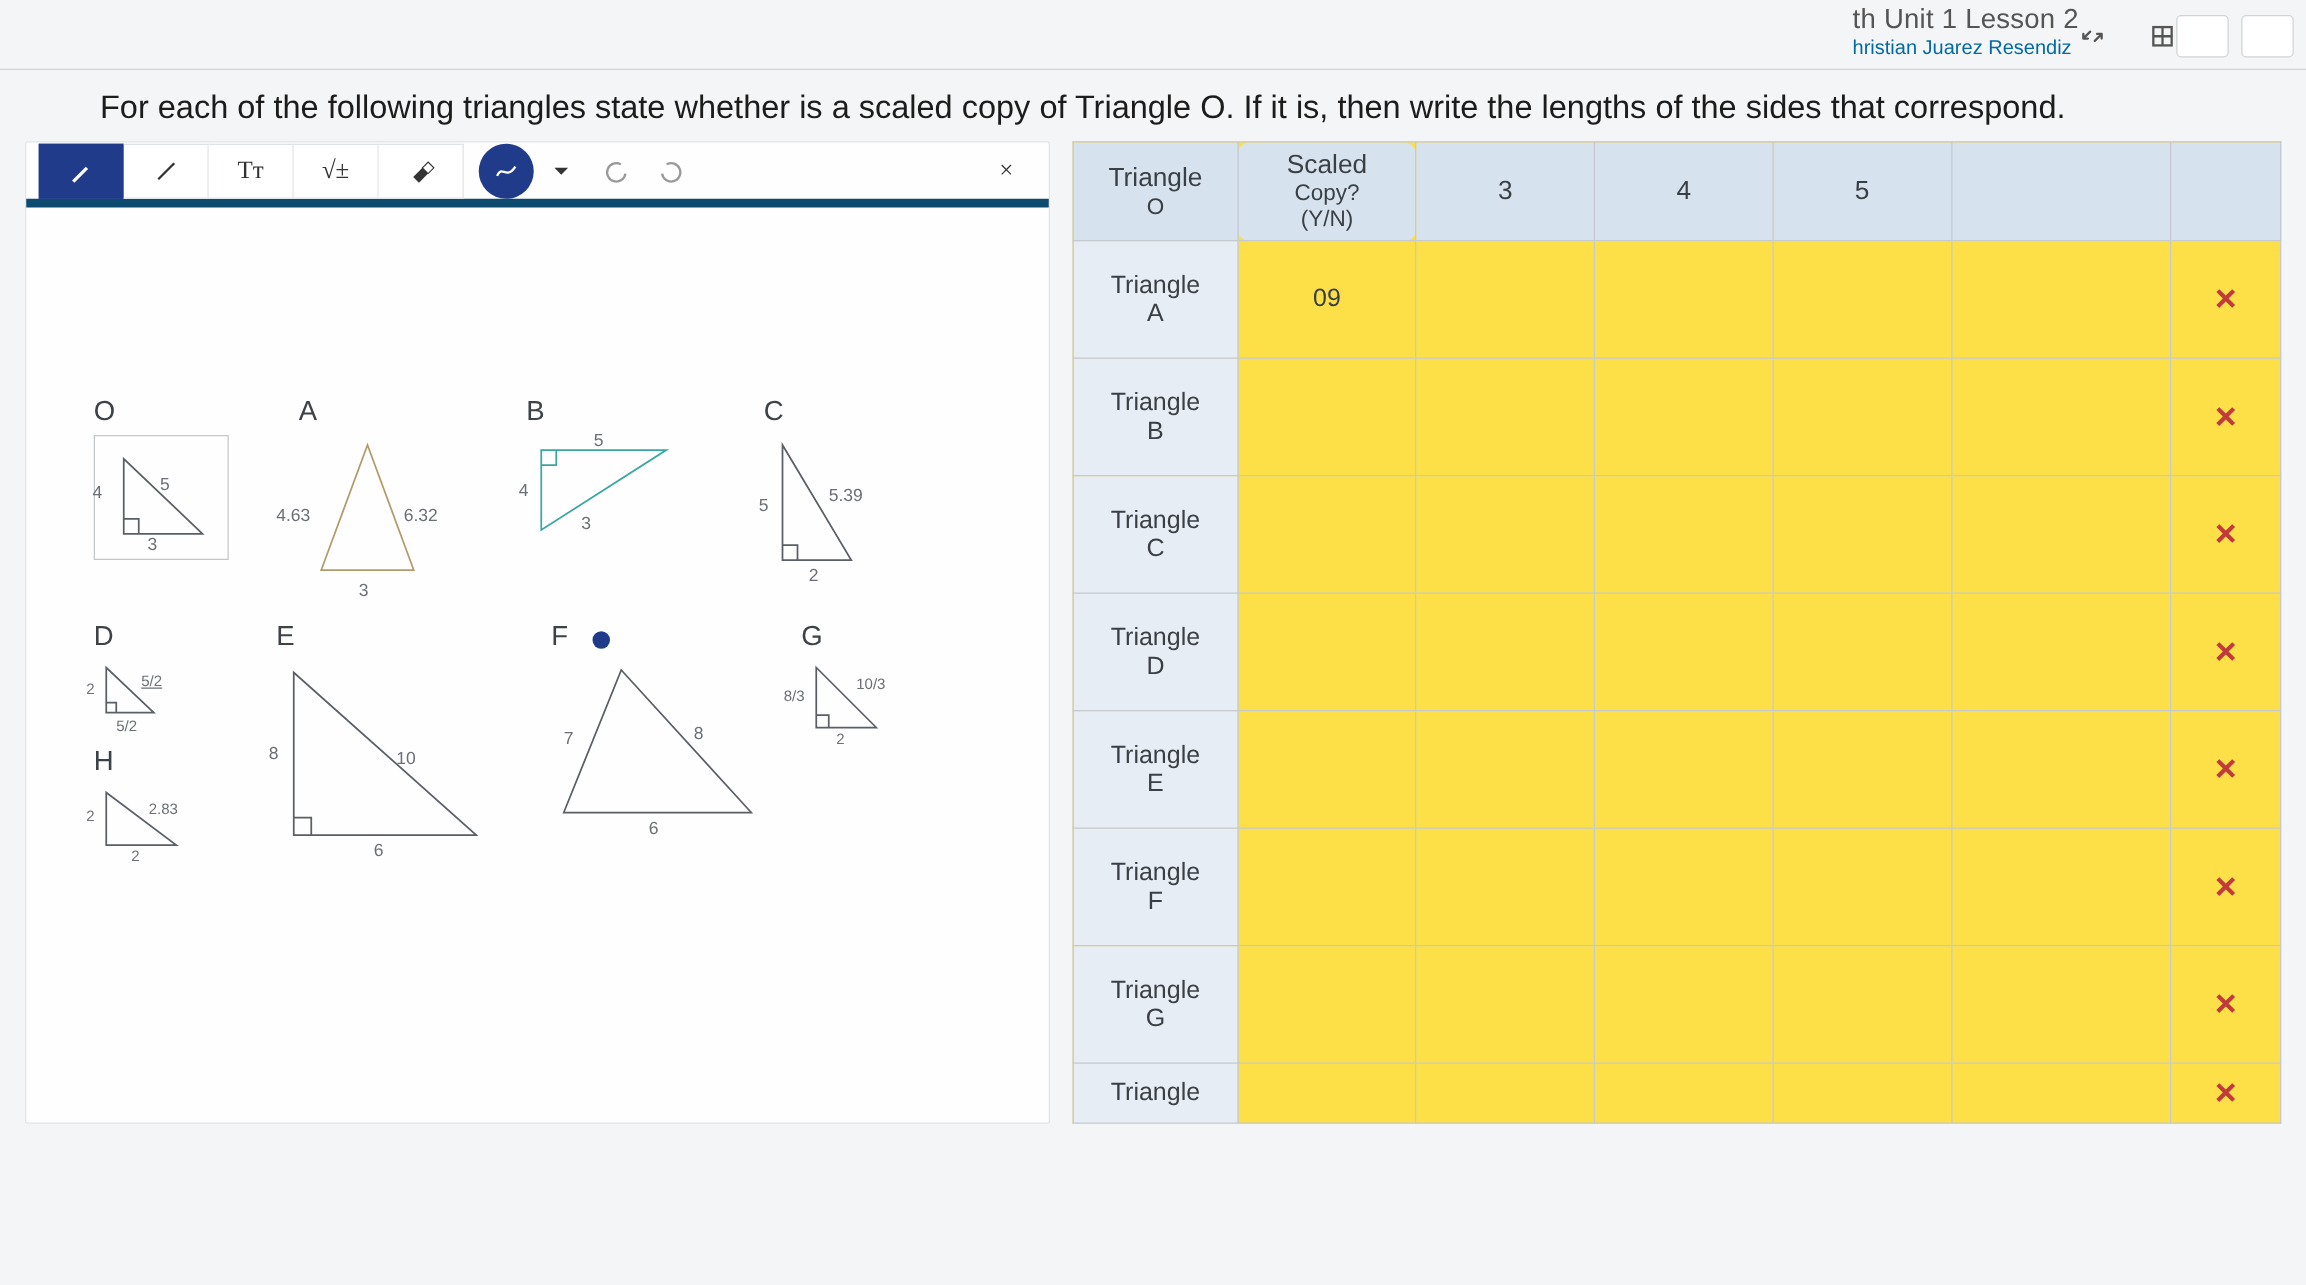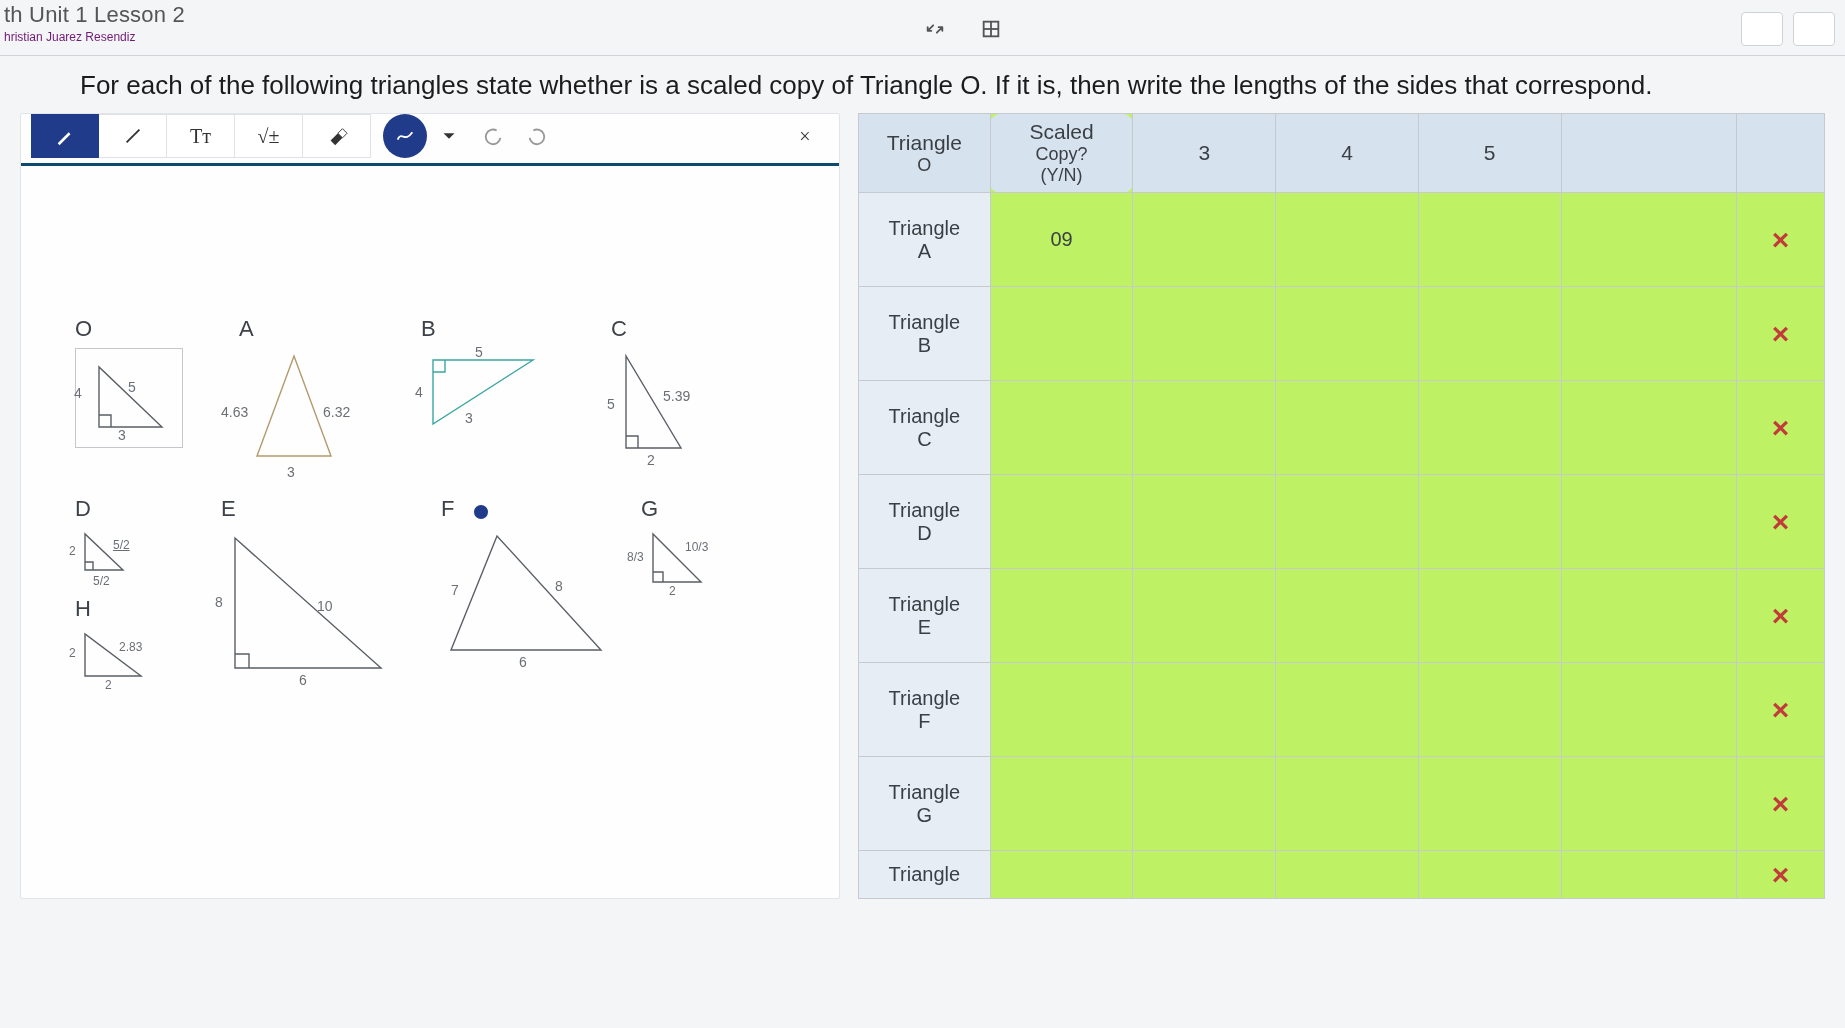--- a/index.html
+++ b/index.html
@@ -1,54 +1,54 @@
 <!DOCTYPE html>
 <html><head>
 <meta charset="utf-8">
 <style>
   * { box-sizing: border-box; margin: 0; padding: 0; }
   html, body { width: 1845px; height: 1028px; font-family: Arial, Helvetica, sans-serif; background:#f4f5f6; color:#222; overflow:hidden; }
   .page { width:100%; height:100%; position:relative; }
 
   
-  .topbar { height:56px; border-bottom:1px solid #d0d3d7; padding:2px 10px 0 4px; display:flex; align-items:flex-start; justify-content:space-between; }
+  .topbar { height:56px; border-bottom:1px solid #d0d3d7; padding:2px 10px 0 4px; display:flex; align-items:flex-start; justify-content:flex-end; }
   .tb-left { display:flex; flex-direction:column; }
   .lesson-title { font-size:22px; color:#555; font-weight:500; letter-spacing:.2px; }
-  .student-name { font-size:12px; color:#701a75; margin-top:2px; }
+  .student-name { font-size:16px; color:#0369a1; margin-top:2px; }
   .tb-center { align-self:center; display:flex; gap:34px; color:#555; }
   .tb-center .ic { width:22px; height:22px; display:flex; align-items:center; justify-content:center; }
   .tb-right { align-self:center; display:flex; gap:10px; }
   .tb-btn { width:42px; height:34px; border:1px solid #cfd3d8; border-radius:4px; background:#fff; }
 
   
   .question { padding:14px 40px 12px 80px; font-size:26px; color:#1c1c1c; }
 
   
   .content { display:flex; gap:18px; padding:0 20px 0 20px; }
 
   
   .workspace { width:820px; background:#fefefe; border:1px solid #e2e4e8; border-radius:2px; padding:0; position:relative; }
 
-  .toolbar { height:52px; border-bottom:3px solid #0c4a6e; display:flex; padding-left:10px; gap:0; }
+  .toolbar { height:52px; border-bottom:7px solid #0c4a6e; display:flex; align-items:center; padding-left:10px; gap:0; }
   .tool { width:68px; height:44px; display:flex; align-items:center; justify-content:center; border:1px solid #dfe2e6; background:#fff; color:#333; font-family:Georgia, 'Times New Roman', serif; font-size:20px; }
   .tool + .tool { border-left:none; }
   .tool.active { background:#1f3b8a; color:#fff; border-color:#1f3b8a; }
   .tool.round { border-radius:50%; width:44px; height:44px; margin-left:12px; background:#1f3b8a; color:#fff; border:none; }
   .tool.flat { border:none; background:transparent; width:44px; }
   .tool svg { width:22px; height:22px; }
 
   .canvas { position:relative; height:560px; }
   .tri-group { position:absolute; }
   .tri-label { font-size:22px; color:#3d4248; margin-bottom:6px; }
   .tri-box { border:1px solid #c3c6cb; padding:6px 8px; display:inline-block; }
   .side-lbl { font-size:14px; color:#6b6f75; position:absolute; }
   .side-lbl.sm { font-size:12px; }
 
   
-  .ans-table { flex:1; border-collapse:collapse; background:#bef264; }
+  .ans-table { flex:1; border-collapse:collapse; background:#fde047; }
   .ans-table th, .ans-table td { border:1px solid #c6cacf; text-align:center; vertical-align:middle; }
   .ans-table th { background:#d7e2ef; font-weight:400; color:#3a3f44; font-size:21px; padding:6px 10px; }
   .ans-table th .sub { display:block; font-size:18px; }
   .ans-table td { font-size:20px; color:#3a3f44; padding:0 6px; }
   .ans-table .row-head { background:#e7edf4; font-size:20px; line-height:1.15; padding:10px 8px; width:120px; }
   .ans-table tbody tr { height:94px; }
   .ans-table .x-cell { width:80px; }
   .x-mark { color:#c13b3b; font-size:30px; font-weight:bold; }
   .col-num { width:130px; }
   .col-scaled { width:130px;border-radius:10px; }

